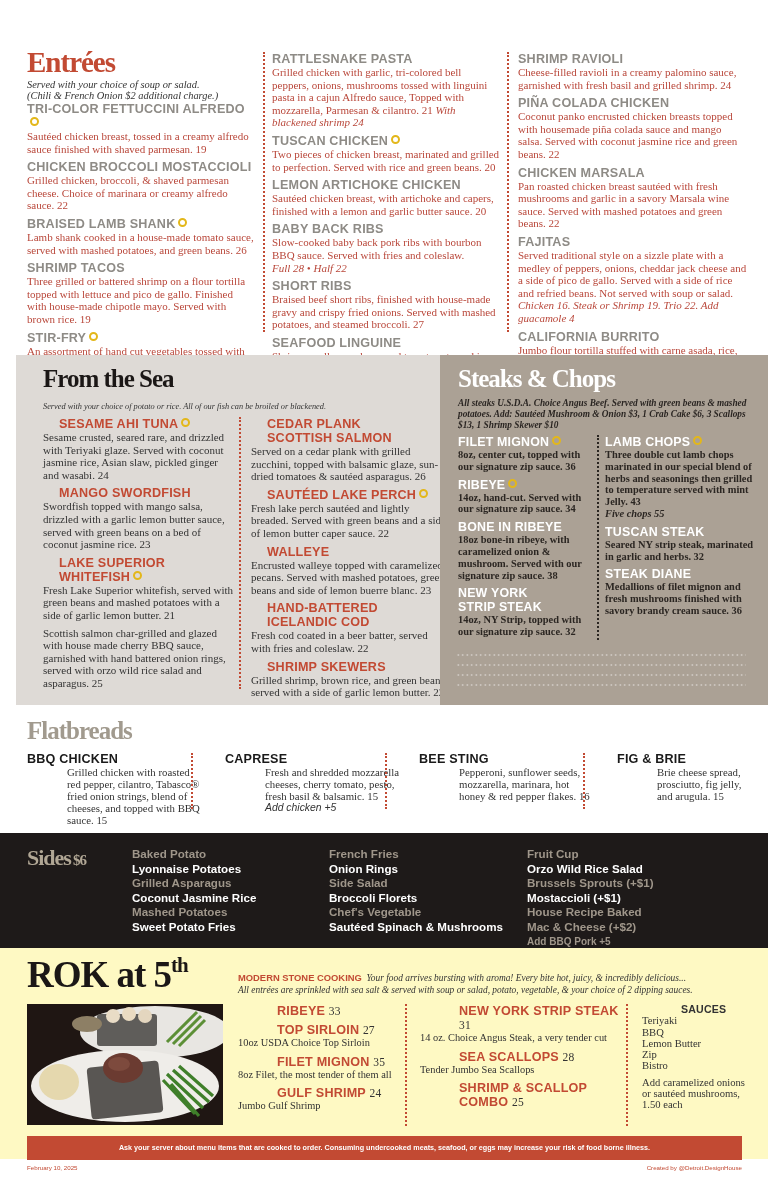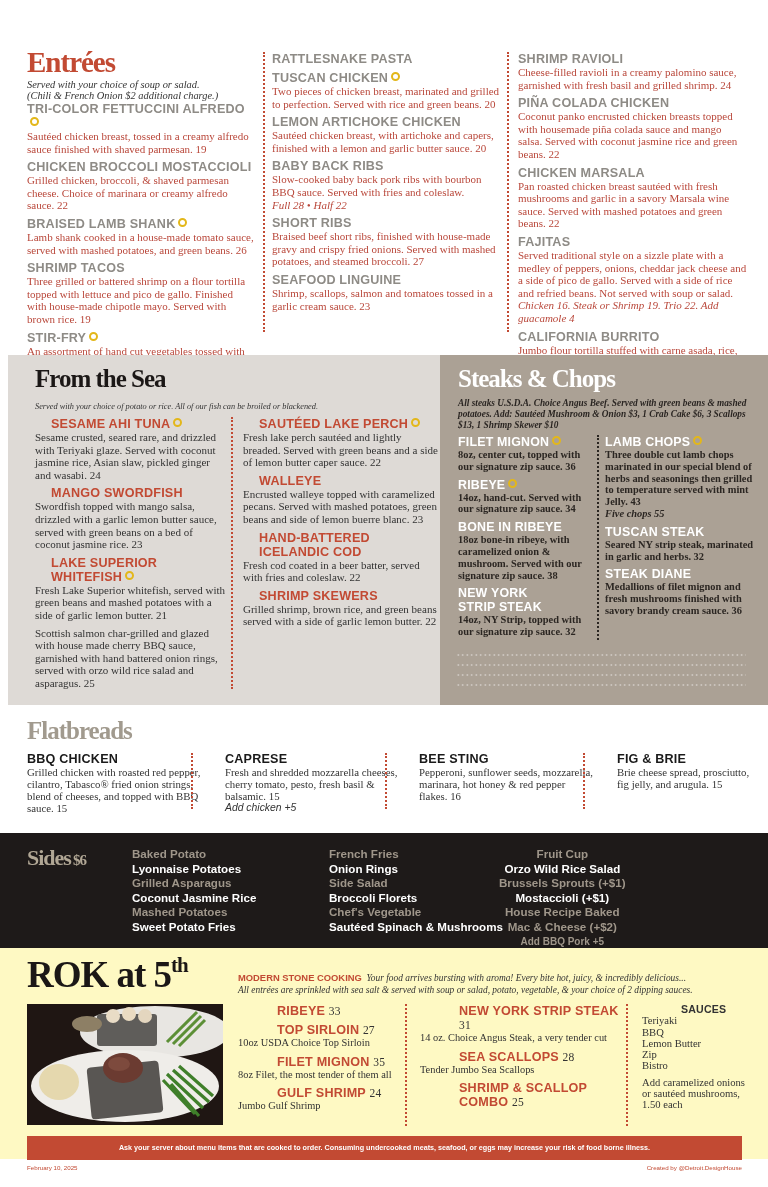--- a/index.html
+++ b/index.html
@@ -19,21 +19,21 @@
 
   
   #entrees { position: absolute; left: 0; top: 0; width: 768px; height: 343px; background: #fff; }
   #entrees .title { position: absolute; left: 27px; top: 46px; font-size: 29px; color: #c24a33; }
   #entrees .sub { position: absolute; left: 27px; top: 79px; font-size: 10.4px; font-style: italic; color: #333; line-height: 11px; width: 230px; }
   #entrees .col { position: absolute; top: 102px; color: #c24a33; }
   #entrees .item-name { color: #8e8b86; }
   #entrees .item-desc { color: #b9473a; }
 
   
-  #sea { position: absolute; left: 8px; top: 355px; width: 440px; height: 350px; background: #dedad6; }
+  #sea { position: absolute; left: 16px; top: 355px; width: 440px; height: 350px; background: #dedad6; }
   #sea .title { position: absolute; left: 27px; top: 10px; font-size: 25px; color: #1b1716; }
   #sea .sub { position: absolute; left: 27px; top: 47px; font-size: 8.3px; font-style: italic; color: #333; white-space: nowrap; }
   #sea .col { position: absolute; top: 62px; }
   #sea .item-name { color: #c24a33; margin-left: 16px; }
   #sea .item-desc { color: #333; }
 
   
   #steaks { position: absolute; left: 440px; top: 355px; width: 328px; height: 350px; background: #aba195; }
   #steaks .title { position: absolute; left: 18px; top: 10px; font-size: 25px; color: #ffffff; }
   #steaks .sub { position: absolute; left: 18px; top: 43px; font-size: 9.3px; font-style: italic; font-weight: bold; color: #2a2522; line-height: 11px; width: 300px; }
@@ -42,21 +42,21 @@
   #steaks .item-desc { color: #2b2622; font-weight: bold; font-size: 10.4px; line-height: 11.8px; }
   #steaks .dotgrid { position: absolute; left: 16px; top: 295px; width: 290px; height: 40px;
      background-image: radial-gradient(circle, rgba(255,255,255,0.45) 0.8px, transparent 1.1px);
      background-size: 4.5px 10px; }
 
   
   #flat { position: absolute; left: 0; top: 705px; width: 768px; height: 128px; background: #fff; }
   #flat .title { position: absolute; left: 27px; top: 12px; font-size: 25px; color: #a19a8e; }
   #flat .col { position: absolute; top: 47px; width: 175px; }
   #flat .item-name { color: #1a1a1a; font-size: 12.6px; }
-  #flat .item-desc { color: #333; font-size: 10.8px; line-height: 12px; }
+  #flat .item-desc { color: #333; font-size: 10.8px; line-height: 12px; margin-left: 40px; }
 
   
   #sides { position: absolute; left: 0; top: 833px; width: 768px; height: 115px; background: #1e1a19; }
   #sides .title { position: absolute; left: 27px; top: 12px; font-size: 22px; color: #b1a795; }
   #sides .title small { font-size: 15px; margin-left: 2px; }
   #sides .col { position: absolute; top: 14px; font-family: "Liberation Sans", sans-serif; font-weight: bold; font-size: 11.6px; line-height: 14.6px; }
   #sides .col span { display: block; white-space: nowrap; }
   #sides .muted { color: #9f968a; }
   #sides .bright { color: #ffffff; }
   #sides .note { font-size: 10px; font-weight: bold; color: #9f968a; }
@@ -110,20 +110,21 @@
       <span class="item-name"><span>STIR-FRY</span><span class="gf"></span></span>
       <span class="item-desc"><span>An assortment of hand cut vegetables tossed with our homemade sauce, served over your choice of coconut jasmine rice or brown rice.</span> <span class="it">Vegetarian 15 • Chicken 18 Steak or Shrimp 21</span></span>
     </div>
   </div>
 
   <div class="vdots" style="left:263px; top:52px; height:280px;"></div>
 
   <div class="col" style="left:272px; top:52px; width:228px;">
     <div class="item">
       <span class="item-name">RATTLESNAKE PASTA</span>
+      <span class="item-desc"><span>Grilled chicken with garlic, tri-colored bell peppers, onions, mushrooms tossed with linguini pasta in a cajun Alfredo sauce, Topped with mozzarella, Parmesan &amp; cilantro. 21</span> <span class="it">With blackened shrimp 24</span></span>
     </div>
     <div class="item">
       <span class="item-name"><span>TUSCAN CHICKEN</span><span class="gf"></span></span>
       <span class="item-desc">Two pieces of chicken breast, marinated and grilled to perfection. Served with rice and green beans. 20</span>
     </div>
     <div class="item">
       <span class="item-name">LEMON ARTICHOKE CHICKEN</span>
       <span class="item-desc">Sautéed chicken breast, with artichoke and capers, finished with a lemon and garlic butter sauce. 20</span>
     </div>
     <div class="item">
@@ -184,20 +185,24 @@
       <span class="item-desc">Fresh Lake Superior whitefish, served with green beans and mashed potatoes with a side of garlic lemon butter. 21</span>
     </div>
     <div class="item">
       <span class="item-desc">Scottish salmon char-grilled and glazed with house made cherry BBQ sauce, garnished with hand battered onion rings, served with orzo wild rice salad and asparagus. 25</span>
     </div>
   </div>
 
   <div class="vdots" style="left:223px; top:62px; height:272px;"></div>
 
   <div class="col" style="left:235px; width:195px;">
+    <div class="item">
+      <span class="item-name"><span>CEDAR PLANK</span><br><span>SCOTTISH SALMON</span></span>
+      <span class="item-desc">Served on a cedar plank with grilled zucchini, topped with balsamic glaze, sun-dried tomatoes &amp; sautéed asparagus. 26</span>
+    </div>
     <div class="item">
       <span class="item-name"><span>SAUTÉED LAKE PERCH</span><span class="gf"></span></span>
       <span class="item-desc">Fresh lake perch sautéed and lightly breaded. Served with green beans and a side of lemon butter caper sauce. 22</span>
     </div>
     <div class="item">
       <span class="item-name">WALLEYE</span>
       <span class="item-desc">Encrusted walleye topped with caramelized pecans. Served with mashed potatoes, green beans and side of lemon buerre blanc. 23</span>
     </div>
     <div class="item">
       <span class="item-name"><span>HAND-BATTERED</span><br><span>ICELANDIC COD</span></span>
@@ -287,21 +292,21 @@
     <span class="bright">Sautéed Spinach &amp; Mushrooms</span>
   </div>
   <div class="col" style="left:132px;">
     <span class="muted">Baked Potato</span>
     <span class="bright">Lyonnaise Potatoes</span>
     <span class="muted">Grilled Asparagus</span>
     <span class="bright">Coconut Jasmine Rice</span>
     <span class="muted">Mashed Potatoes</span>
     <span class="bright">Sweet Potato Fries</span>
   </div>
-  <div class="col" style="left:499px;text-align:center;">
+  <div class="col" style="left:527px;">
     <span class="muted">Fruit Cup</span>
     <span class="bright">Orzo Wild Rice Salad</span>
     <span class="muted">Brussels Sprouts (+$1)</span>
     <span class="bright">Mostaccioli (+$1)</span>
     <span class="muted">House Recipe Baked</span>
     <span class="muted">
         <span>Mac &amp; Cheese (+$2)</span> 
         <span class="note">Add BBQ Pork +5</span>
       </span>
   </div>

